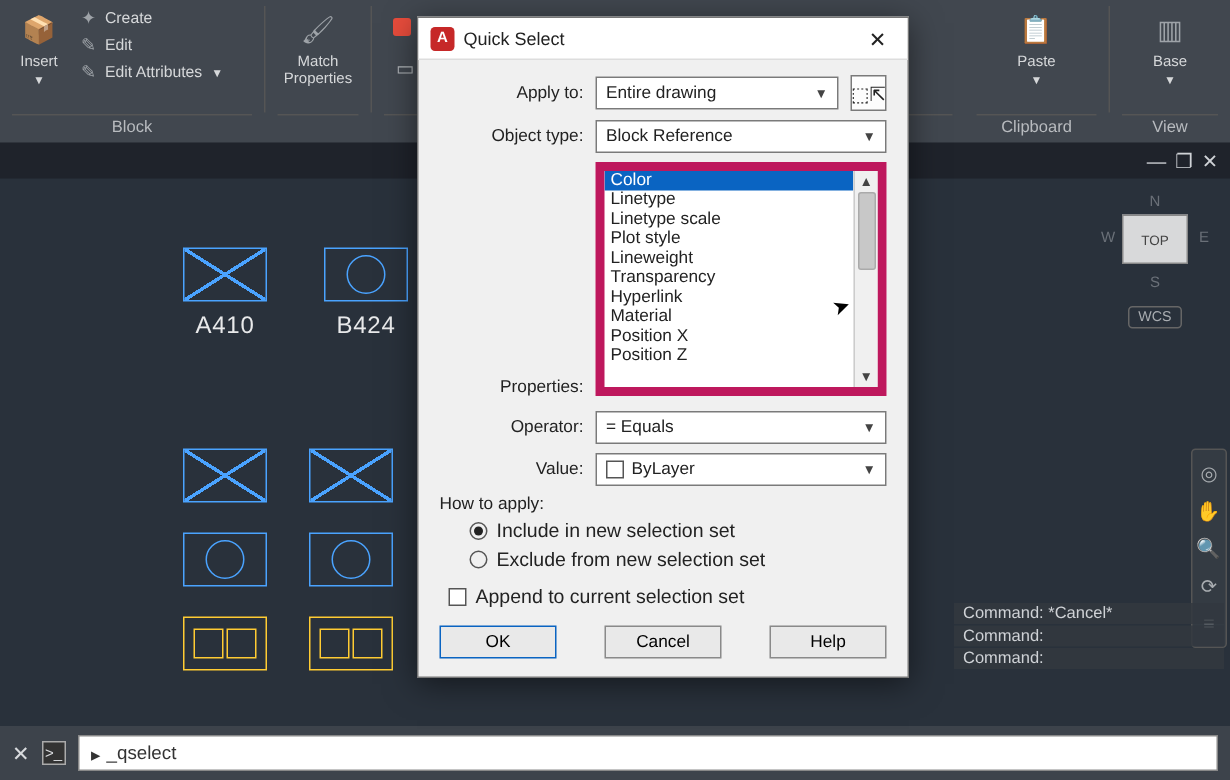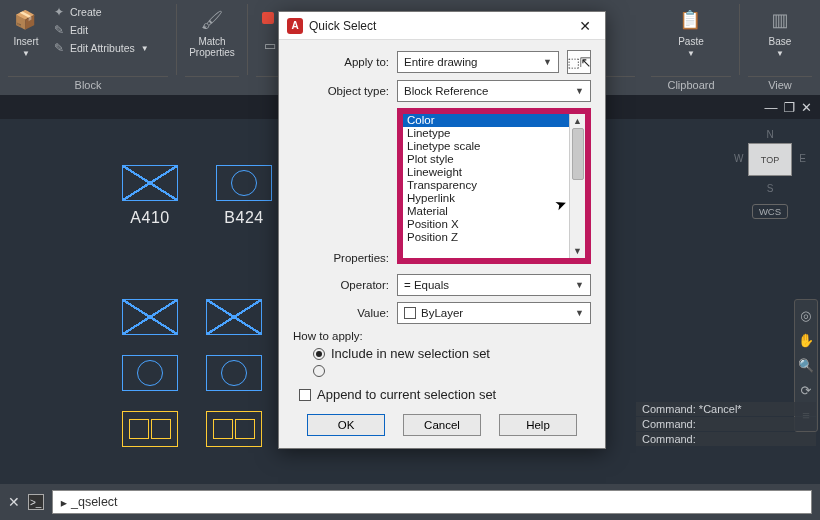--- a/index.html
+++ b/index.html
@@ -71,21 +71,21 @@
   .listbox .scroll { width: 16px; background: #f0f0f0; border-left: 1px solid #ccc; display:flex; flex-direction:column; align-items:center; justify-content:space-between; padding:2px 0;}
   .listbox .scroll .thumb { width:12px; height:52px; background:#c8c8c8; border:1px solid #aaa; border-radius:2px; margin-top:2px;}
   .swatch { width:12px; height:12px; border:1px solid #555; background:#fff; margin-right:5px;}
 
   .howto { margin: 4px 0 4px 0; font-size: 11.5px; }
   .radio-row, .check-row { display:flex; align-items:center; gap:6px; margin: 4px 0 4px 20px; font-size:13px;}
   .radio { width:12px; height:12px; border:1px solid #555; border-radius:50%; display:flex; align-items:center; justify-content:center;}
   .radio.checked::after{content:""; width:6px; height:6px; background:#222; border-radius:50%;}
   .check-row { margin-left: 6px; margin-top: 10px;}
   .check { width:12px; height:12px; border:1px solid #555; background:#fff;}
-  .dlg-buttons { display:flex; justify-content:center; gap:18px; margin-top:12px;}
+  .dlg-buttons { display:flex; justify-content:space-between; gap:18px; margin-top:12px;}
   .dlg-buttons button { width:78px; height:22px; font-size:11.5px; background:#e9e9e9; border:1px solid #8a8a8a; cursor:pointer;}
   .dlg-buttons button.primary { border:1.5px solid #0a64c2; }
   .cursor-arrow { position:absolute; font-size:14px; color:#000; pointer-events:none; transform: rotate(-20deg);}
 </style>
 </head>
 <body>
 
 <div class="ribbon">
   <div class="ribbon-panel" style="width:176px">
     <div class="ribbon-row">
@@ -303,20 +303,21 @@
         </div>
     </div>
 
     <div class="howto">How to apply:</div>
     <div class="radio-row">
         <span class="radio checked"></span>
         <span>Include in new selection set</span>
       </div>
     <div class="radio-row">
         <span class="radio"></span>
+        <span>Exclude from new selection set</span>
       </div>
 
     <div class="check-row">
         <span class="check"></span>
         <span>Append to current selection set</span>
       </div>
 
     <div class="dlg-buttons">
       <button class="primary">OK</button>
       <button>Cancel</button>

